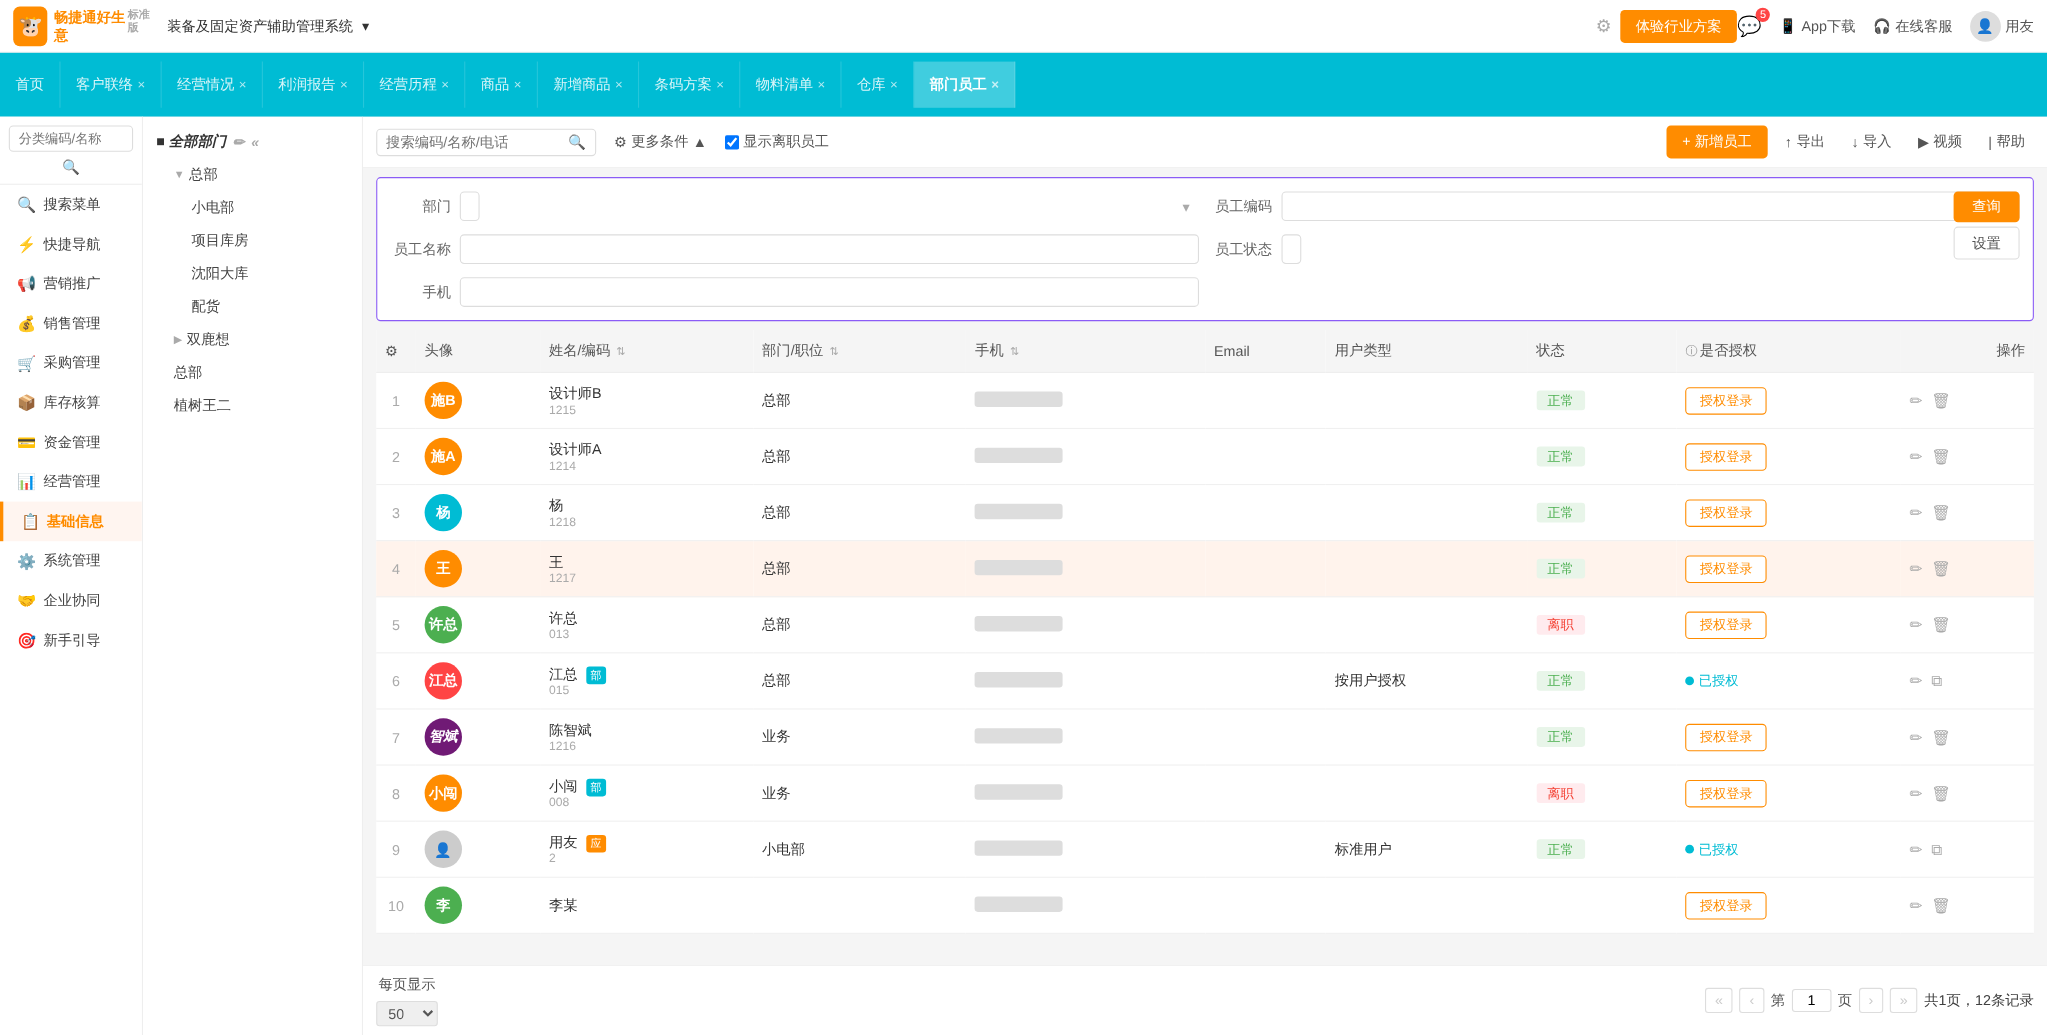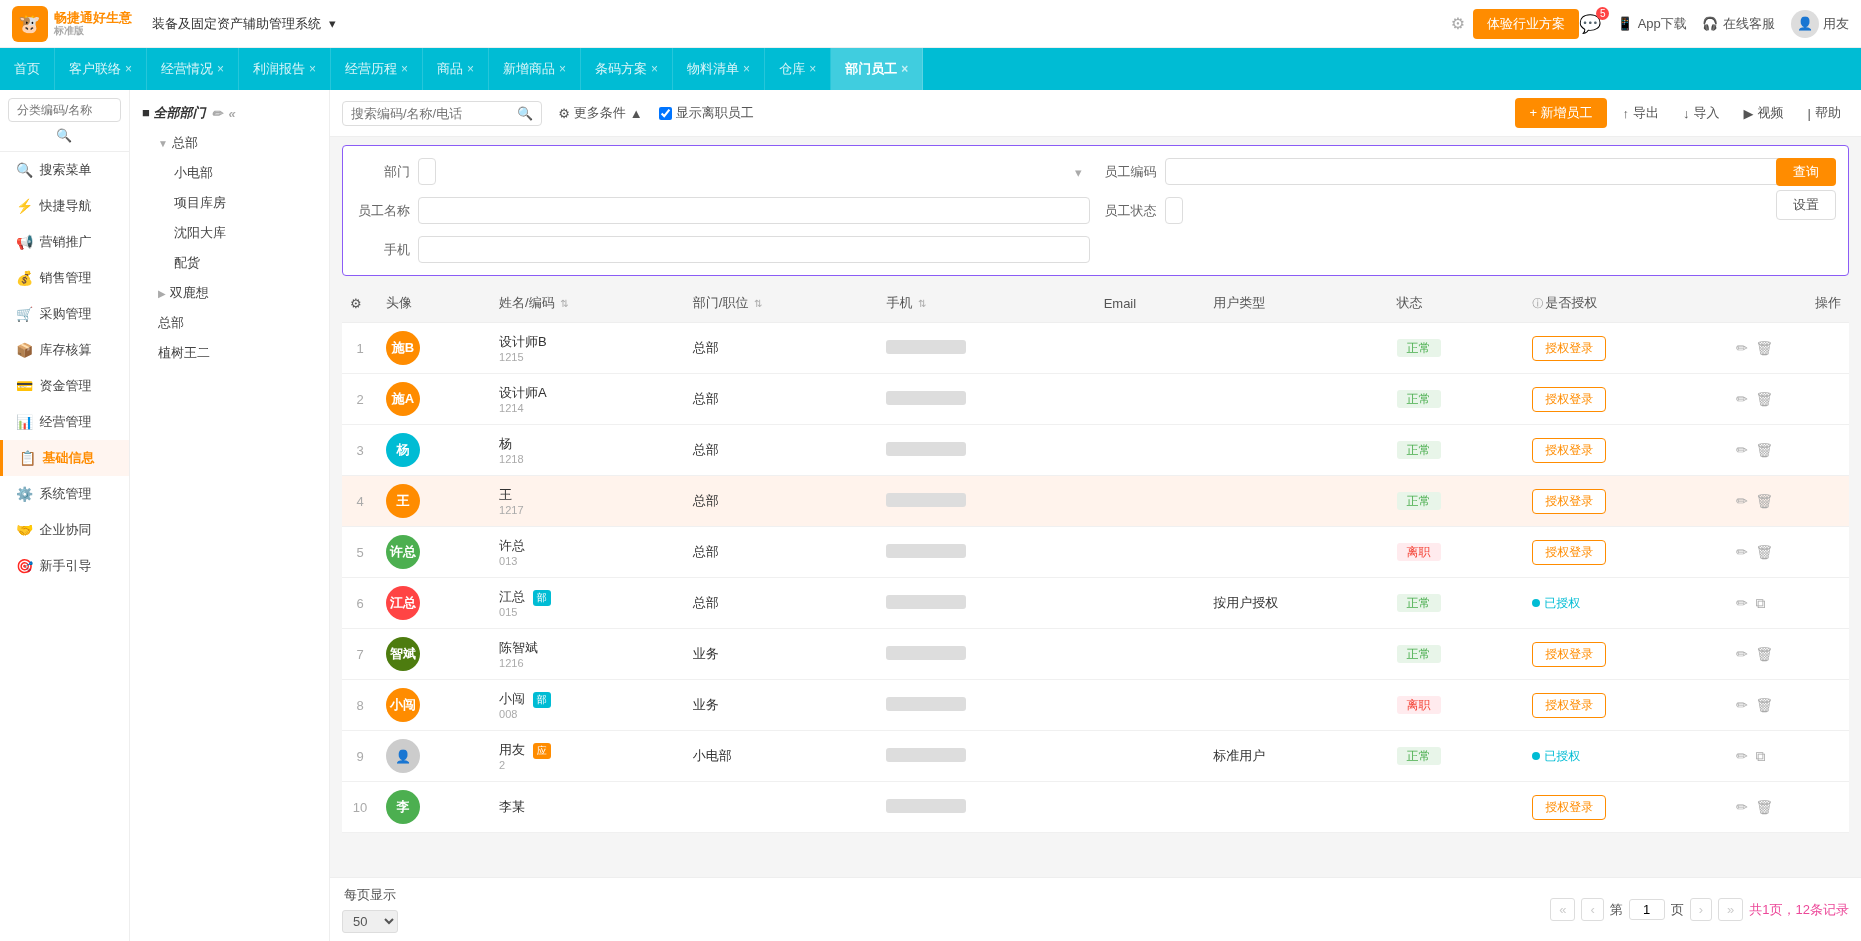--- a/index.html
+++ b/index.html
@@ -2,35 +2,35 @@
 <html><head>
   <meta charset="utf-8">
   <style>
     * { box-sizing: border-box; margin: 0; padding: 0; font-family: 'Microsoft YaHei', '微软雅黑', Arial, sans-serif; font-size: 13px; }
     body { background: #f5f5f5; display: flex; flex-direction: column; height: 100vh; overflow: hidden; }
 
     
     .top-bar { background: #fff; height: 48px; display: flex; align-items: center; padding: 0 12px; border-bottom: 1px solid #eee; flex-shrink: 0; }
     .logo-area { display: flex; align-items: center; gap: 6px; color: #ff8c00; font-size: 15px; font-weight: bold; width: 130px; }
     .logo-icon { width: 36px; height: 36px; background: #ff8c00; border-radius: 6px; display: flex; align-items: center; justify-content: center; color: #fff; font-size: 18px; }
-    .logo-text { display: flex; flex-direction: column; line-height: 1.2; }
+    .logo-text { display: flex; line-height: 1.2; }
     .logo-title { font-size: 13px; color: #ff8c00; font-weight: bold; }
     .logo-sub { font-size: 10px; color: #aaa; }
     .system-title { flex: 1; display: flex; align-items: center; gap: 8px; color: #333; font-size: 13px; padding-left: 10px; }
     .system-dropdown { cursor: pointer; }
     .gear-btn { color: #aaa; cursor: pointer; font-size: 16px; }
     .trial-btn { background: #ff8c00; color: #fff; padding: 6px 14px; border-radius: 4px; cursor: pointer; border: none; font-size: 13px; margin-left: 8px; }
     .top-right { display: flex; align-items: center; gap: 16px; margin-left: auto; }
     .msg-icon { position: relative; cursor: pointer; color: #00bcd4; font-size: 18px; }
     .badge { position: absolute; top: -6px; right: -8px; background: #ff4444; color: #fff; border-radius: 8px; font-size: 10px; padding: 1px 4px; }
     .top-action { display: flex; align-items: center; gap: 4px; cursor: pointer; color: #555; font-size: 13px; }
     .avatar { width: 28px; height: 28px; background: #ddd; border-radius: 50%; display: flex; align-items: center; justify-content: center; color: #888; }
 
     
-    .nav-tabs { background: #00bcd4; display: flex; align-items: center; height: 42px; flex-shrink: 0; overflow-x: auto; }
+    .nav-tabs { background: #00bcd4; display: flex; align-items: center; height: 58px; flex-shrink: 0; overflow-x: auto; }
     .nav-tab { color: rgba(255,255,255,0.85); padding: 0 14px; height: 42px; display: flex; align-items: center; cursor: pointer; white-space: nowrap; font-size: 13px; gap: 4px; border-right: 1px solid rgba(255,255,255,0.15); }
     .nav-tab.active { background: rgba(255,255,255,0.25); color: #fff; font-weight: bold; }
     .nav-tab .close { font-size: 12px; color: rgba(255,255,255,0.7); cursor: pointer; }
 
     
     .content-area { display: flex; flex: 1; overflow: hidden; }
 
     
     .sidebar { width: 130px; background: #fff; border-right: 1px solid #eee; display: flex; flex-direction: column; flex-shrink: 0; overflow-y: auto; }
     .sidebar-search { padding: 8px; border-bottom: 1px solid #eee; display: flex; align-items: center; gap: 6px; flex-direction: column; }
@@ -100,21 +100,21 @@
     .th-info { cursor: pointer; color: #999; font-size: 11px; margin-right: 2px; }
 
     
     .pagination { background: #fff; border-top: 1px solid #eee; padding: 8px 12px; display: flex; align-items: center; gap: 8px; flex-shrink: 0; }
     .page-size { display: flex; align-items: center; gap: 6px; color: #555; flex-direction: column; }
     .page-size select { border: 1px solid #ddd; border-radius: 3px; padding: 2px 6px; font-size: 13px; }
     .page-nav { margin-left: auto; display: flex; align-items: center; gap: 6px; color: #555; }
     .page-btn { cursor: pointer; padding: 3px 8px; border: 1px solid #ddd; border-radius: 3px; background: #fff; color: #555; font-size: 13px; }
     .page-btn.disabled { color: #ccc; cursor: default; }
     .page-input { border: 1px solid #ddd; border-radius: 3px; width: 36px; text-align: center; padding: 2px 4px; font-size: 13px; }
-    .total-info { color: #ec4899; font-size: 13px; }
+    .total-info { color: #404040; font-size: 13px; }
 
     
     ::-webkit-scrollbar { width: 6px; height: 6px; }
     ::-webkit-scrollbar-thumb { background: #ddd; border-radius: 3px; }
   </style>
 </head>
 <body>
 
 <div class="top-bar">
   <div class="logo-area">
@@ -523,21 +523,21 @@
                 <div class="action-icons">
                   <span class="action-icon">✏</span>
                   <span class="action-icon">⧉</span>
                 </div>
               </td>
             </tr>
 
             <tr>
               <td style="text-align:center;color:#aaa;">7</td>
               <td>
-                <div class="avatar-circle" style="background:#4d7c0f;">智斌</div>
+                <div class="avatar-circle" style="background:#701a75;font-style:italic;">智斌</div>
               </td>
               <td>
                 <div class="name-code">
                   <span class="name">陈智斌</span>
                   <span class="code">1216</span>
                 </div>
               </td>
               <td>业务</td>
               <td><span class="phone-blur"></span></td>
               <td></td>

